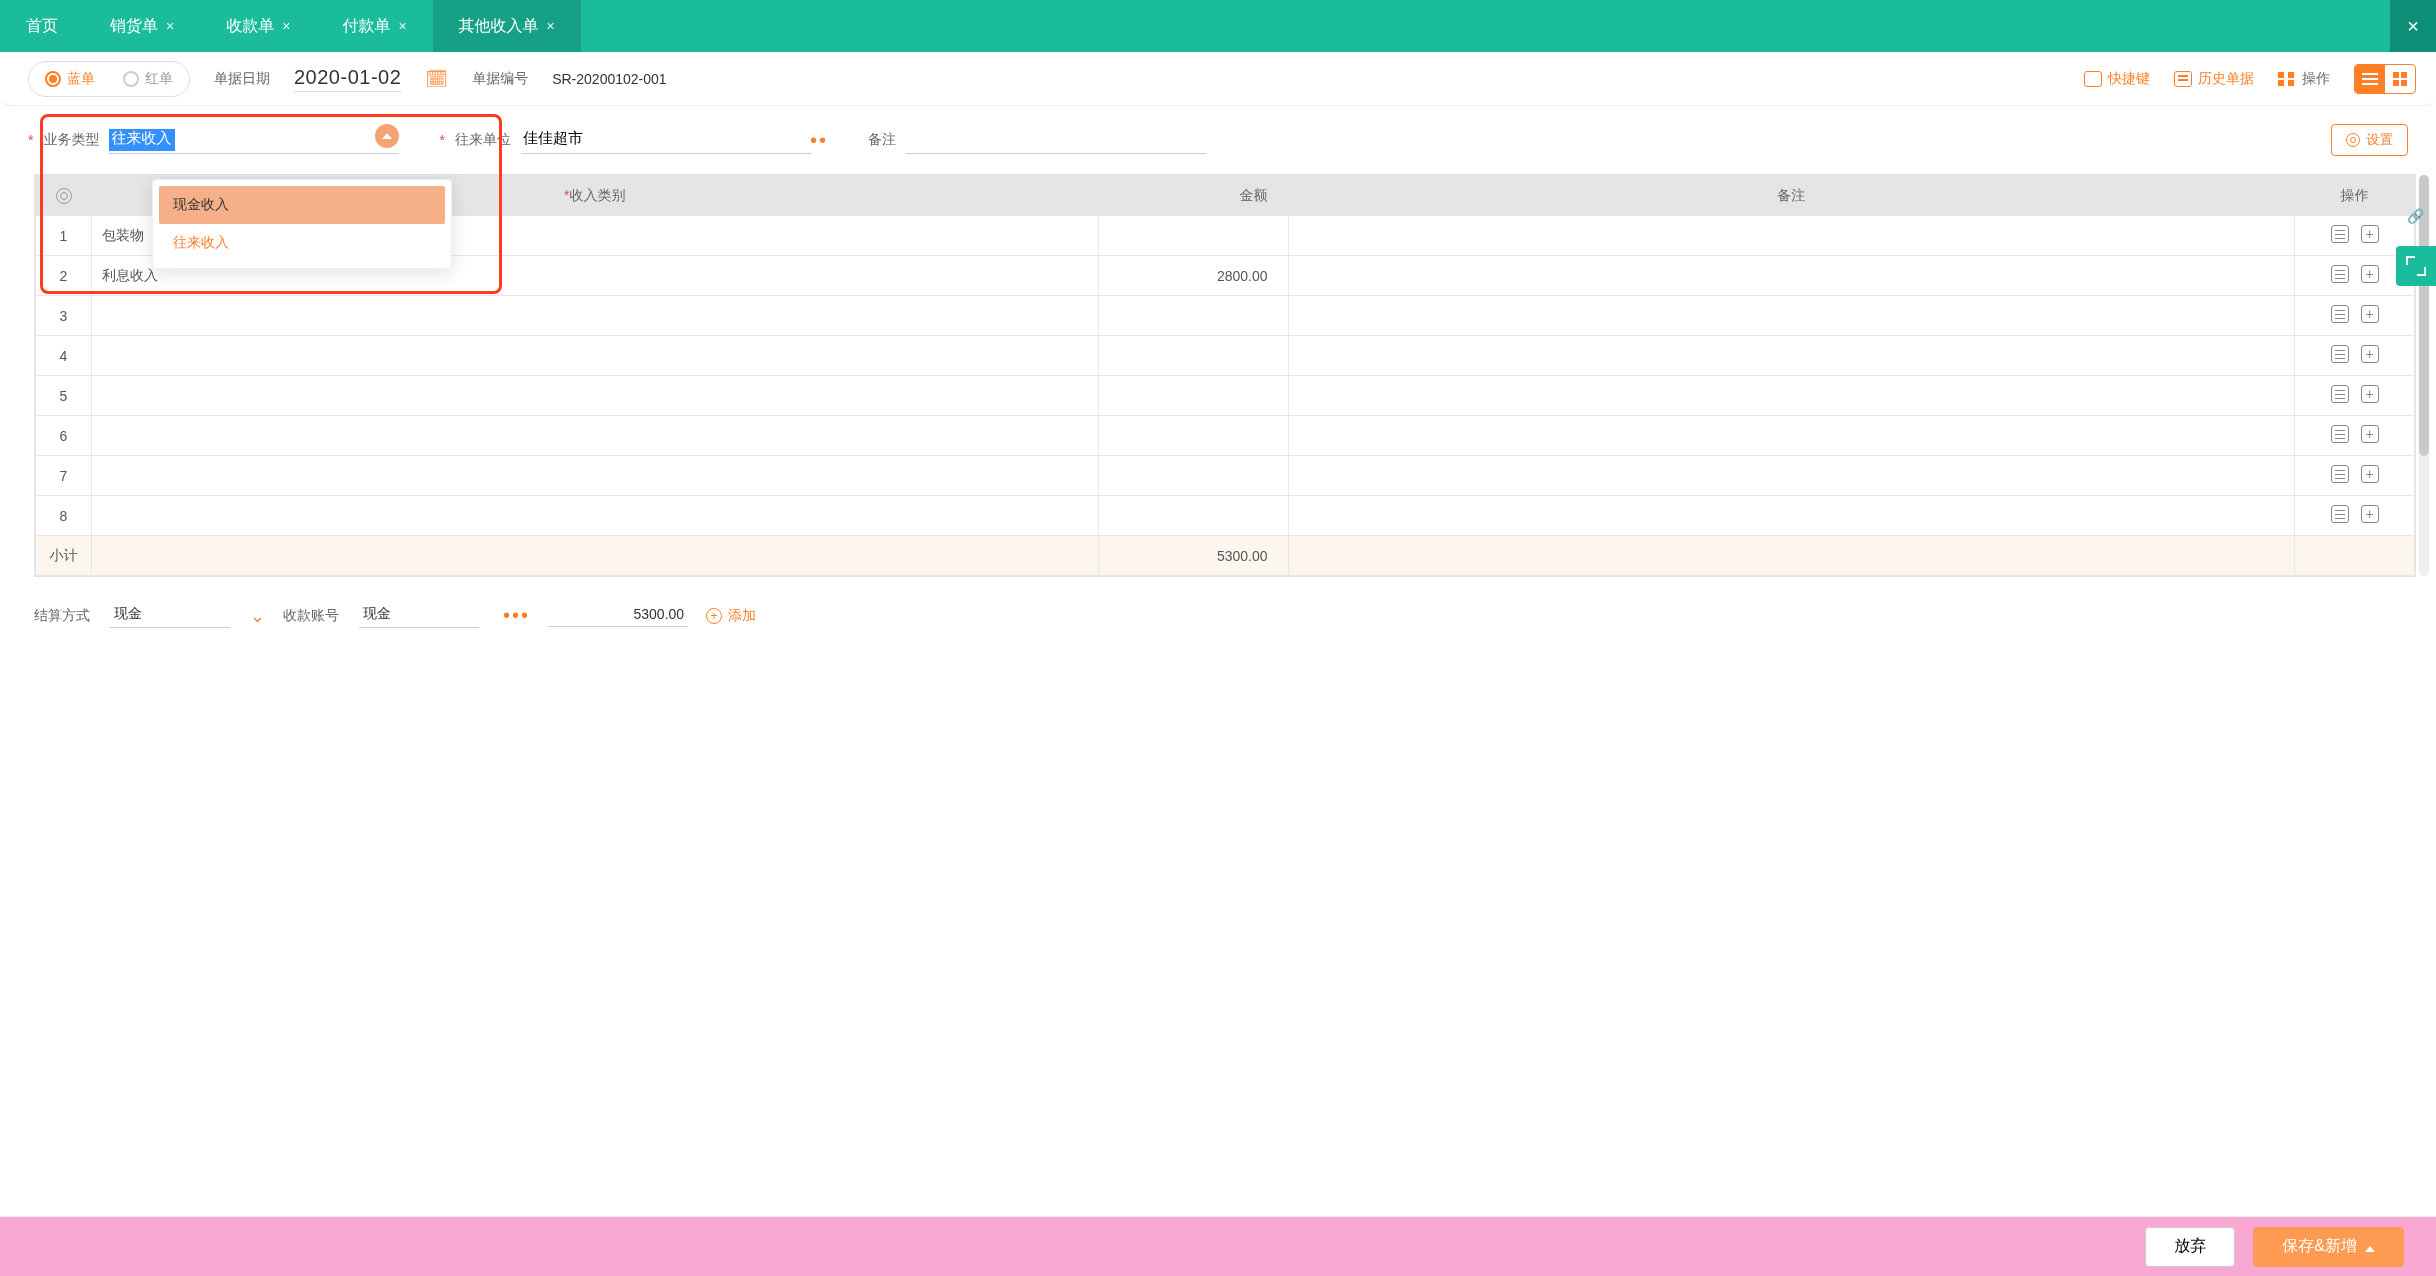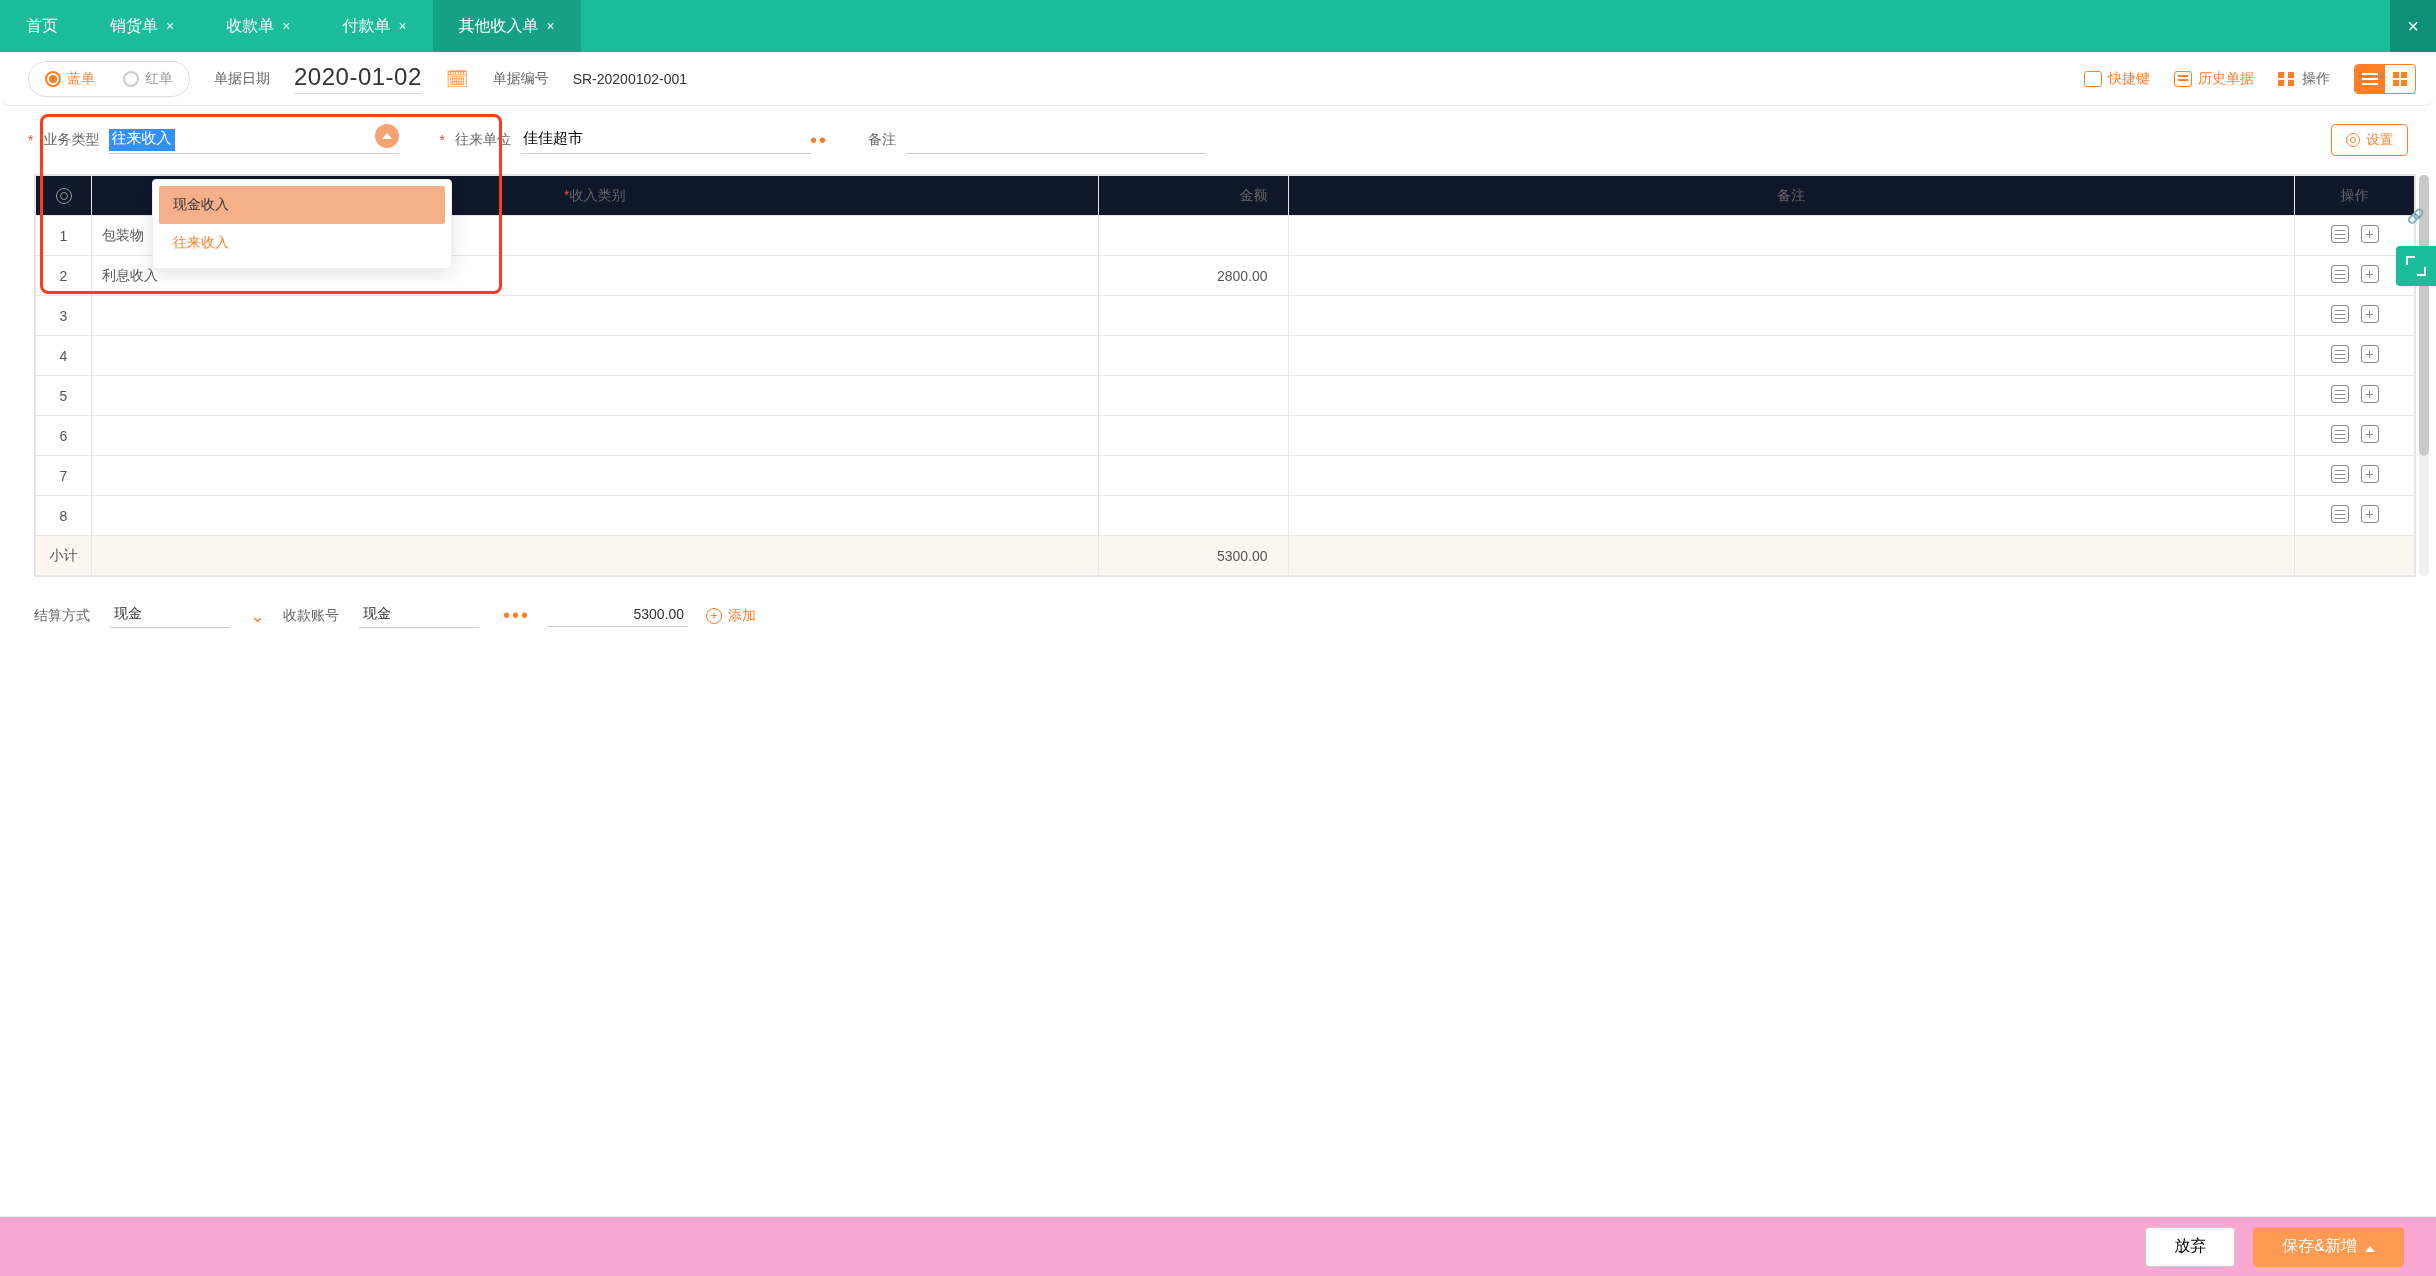--- a/index.html
+++ b/index.html
@@ -15,21 +15,21 @@
 
 .subheader { display: flex; align-items: center; height: 54px; padding: 0 20px 0 28px; border-bottom: 1px solid #eee; gap: 24px; border-radius: 11px; }
 .doctype-toggle { display: inline-flex; align-items: center; border: 1px solid #ddd; border-radius: 18px; padding: 4px; gap: 4px; }
 .doctype-toggle .opt { display: inline-flex; align-items: center; gap: 6px; padding: 4px 12px; border-radius: 14px; cursor: pointer; color: #999; }
 .doctype-toggle .opt.selected { color: #ff7f27; }
 .radio { width: 16px; height: 16px; border: 2px solid #ccc; border-radius: 50%; display: inline-block; position: relative; }
 .opt.selected .radio { border-color: #ff7f27; }
 .opt.selected .radio::after { content: ""; position: absolute; inset: 2px; background: #ff7f27; border-radius: 50%; }
 .lbl { color: #666; }
 .val { color: #333; }
-.date-val { color: #333; font-size: 24px; letter-spacing: .5px; border-bottom: 1px solid #ddd; padding-bottom: 2px; }
+.date-val { color: #333; font-size: 20px; letter-spacing: .5px; border-bottom: 1px solid #ddd; padding-bottom: 2px; }
 .cal-icon { color: #ff7f27; font-size: 18px; }
 .spacer { flex: 1; }
 .hlink { display: inline-flex; align-items: center; gap: 6px; color: #ff7f27; cursor: pointer; }
 .hlink .mini-ico { width: 18px; height: 16px; border: 1.5px solid #ff7f27; border-radius: 3px; display: inline-block; position: relative; }
 .hlink.history .mini-ico::after { content: ""; position: absolute; left: 3px; right: 3px; top: 3px; height: 2px; background: #ff7f27; box-shadow: 0 4px 0 #ff7f27; }
 .ops-label { color: #666; }
 .ops-ico { display: inline-block; width: 18px; height: 14px; position: relative; }
 .ops-ico::before, .ops-ico::after { content: ""; position: absolute; width: 6px; height: 6px; background: #ff7f27; }
 .ops-ico::before { left: 0; top: 0; box-shadow: 10px 0 0 #ff7f27; }
 .ops-ico::after  { left: 0; top: 8px; box-shadow: 10px 0 0 #ff7f27; }
@@ -62,21 +62,21 @@
 
 .dropdown { position: absolute; left: 152px; top: 179px; width: 300px; background: #fff; border: 1px solid #eee; border-radius: 4px; box-shadow: 0 4px 18px rgba(0,0,0,.12); padding: 6px; z-index: 60; }
 .dropdown .dd-item { padding: 10px 14px; border-radius: 2px; cursor: pointer; }
 .dropdown .dd-item.hover { background: #f6b089; color: #333; }
 .dropdown .dd-item.current { color: #ff7f27; }
 
 
 .tablewrap { margin: 0 20px 0 34px; border: 1px solid #e3e3e3; position: relative; }
 table { width: 100%; border-collapse: collapse; table-layout: fixed; }
 th, td { border: 1px solid #e7e7e7; height: 40px; padding: 0 10px; text-align: left; font-weight: normal; color: #555; }
-th { background: #0f172a; text-align: center; color: #666; }
+th { background: #e5e5e5; text-align: center; color: #666; }
 th:first-child, td:first-child { width: 56px; text-align: center; }
 th.col-amt, td.col-amt { width: 190px; text-align: right; padding-right: 20px; }
 th.col-ops, td.col-ops { width: 120px; text-align: center; }
 td.col-ops .rowico { display:inline-block; width:18px;height:18px;border:1.3px solid #888;border-radius:3px;margin:0 6px;position:relative;cursor:pointer;color:#888; }
 .rowico.del::before { content:""; position:absolute; left:3px; right:3px; top:4px; height:1.3px; background:#888; box-shadow:0 4px 0 #888, 0 8px 0 #888; }
 .rowico.add::before { content:"+"; position:absolute; inset:0; display:flex; align-items:center; justify-content:center; font-size:14px; line-height:1; }
 tr.subtotal td { background: #fdf6ef; font-weight: 500; margin-top: 38px; }
 .gear-th { display:flex;align-items:center;justify-content:center; }
 .gear-th .g { width:16px;height:16px;border:1.5px solid #999;border-radius:50%;position:relative; }
 .gear-th .g::after { content:"";position:absolute;inset:3px;border:1.5px solid #999;border-radius:50%; }

